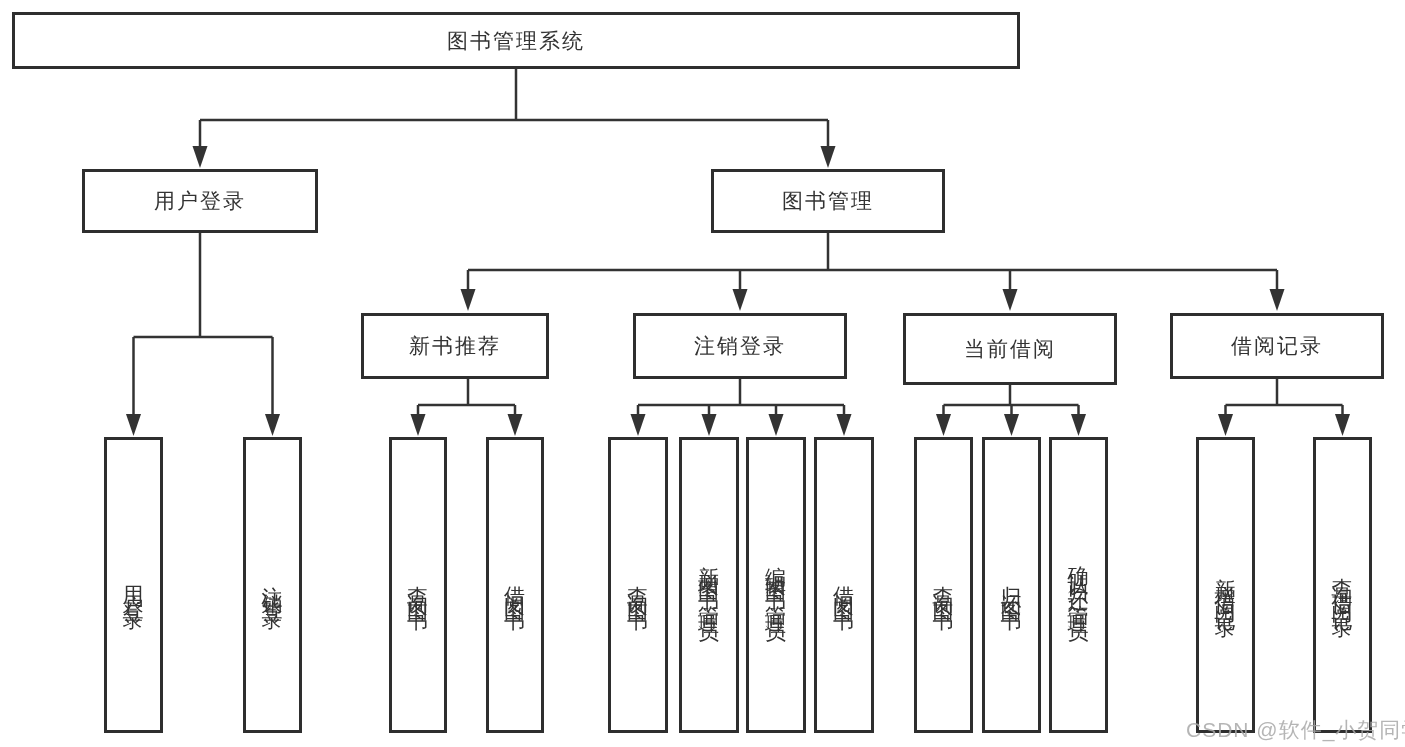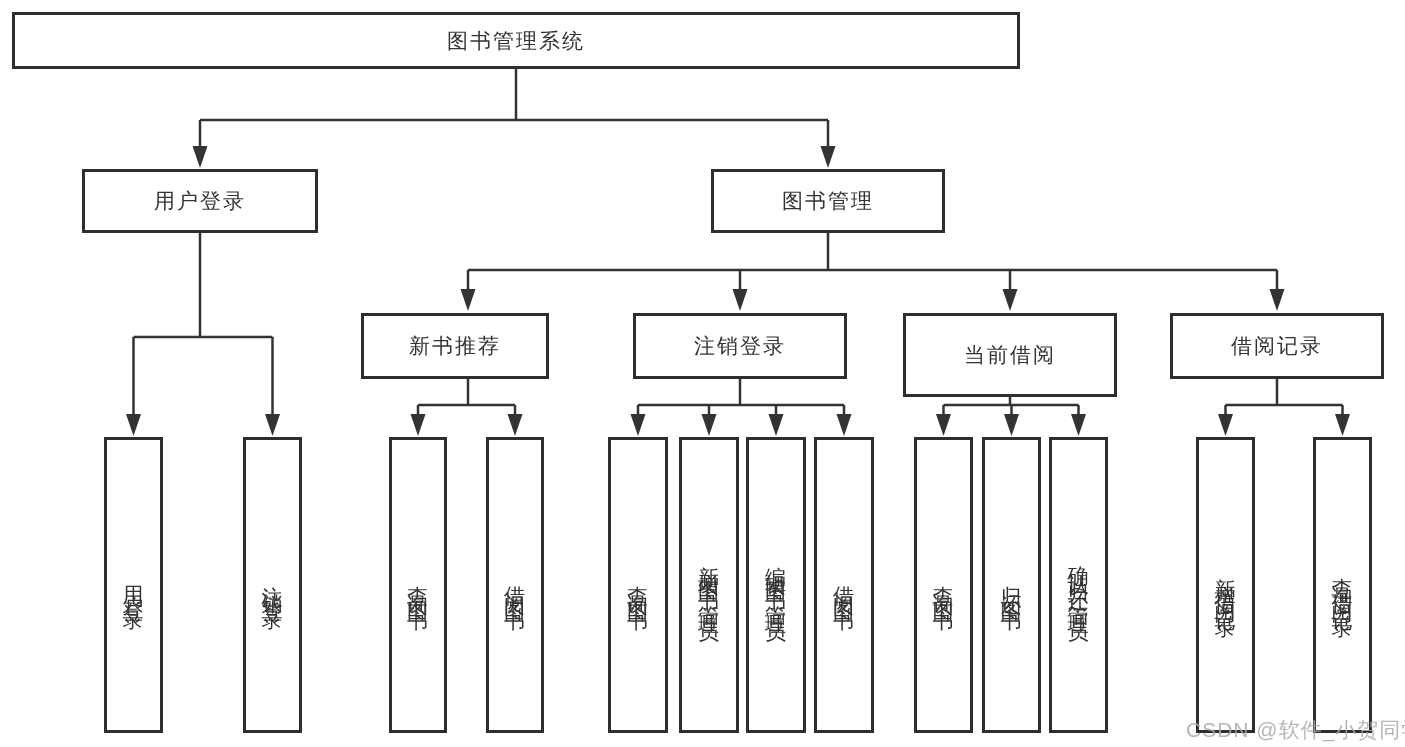--- a/index.html
+++ b/index.html
@@ -131,21 +131,21 @@
     </g>
   </svg>
 
   <div class="node h-node" style="left:12px;top:12px;width:1008px;height:57px">图书管理系统</div>
 
   <div class="node h-node" style="left:82px;top:169px;width:236px;height:64px">用户登录</div>
   <div class="node h-node" style="left:711px;top:169px;width:234px;height:64px">图书管理</div>
 
   <div class="node h-node" style="left:361px;top:313px;width:188px;height:66px">新书推荐</div>
   <div class="node h-node" style="left:633px;top:313px;width:214px;height:66px">注销登录</div>
-  <div class="node h-node" style="left:903px;top:313px;width:214px;height:84px">当前借阅</div>
+  <div class="node h-node" style="left:903px;top:313px;width:214px;height:72px">当前借阅</div>
   <div class="node h-node" style="left:1170px;top:313px;width:214px;height:66px">借阅记录</div>
 
   <div class="node v-node" style="left:104px;top:437px;width:59px;height:296px">用户登录</div>
   <div class="node v-node" style="left:243px;top:437px;width:59px;height:296px">注销登录</div>
 
   <div class="node v-node" style="left:389px;top:437px;width:58px;height:296px">查询图书</div>
   <div class="node v-node" style="left:486px;top:437px;width:58px;height:296px">借阅图书</div>
 
   <div class="node v-node" style="left:608px;top:437px;width:60px;height:296px">查询图书</div>
   <div class="node v-node" style="left:679px;top:437px;width:60px;height:296px">新增图书（管理员）</div>

